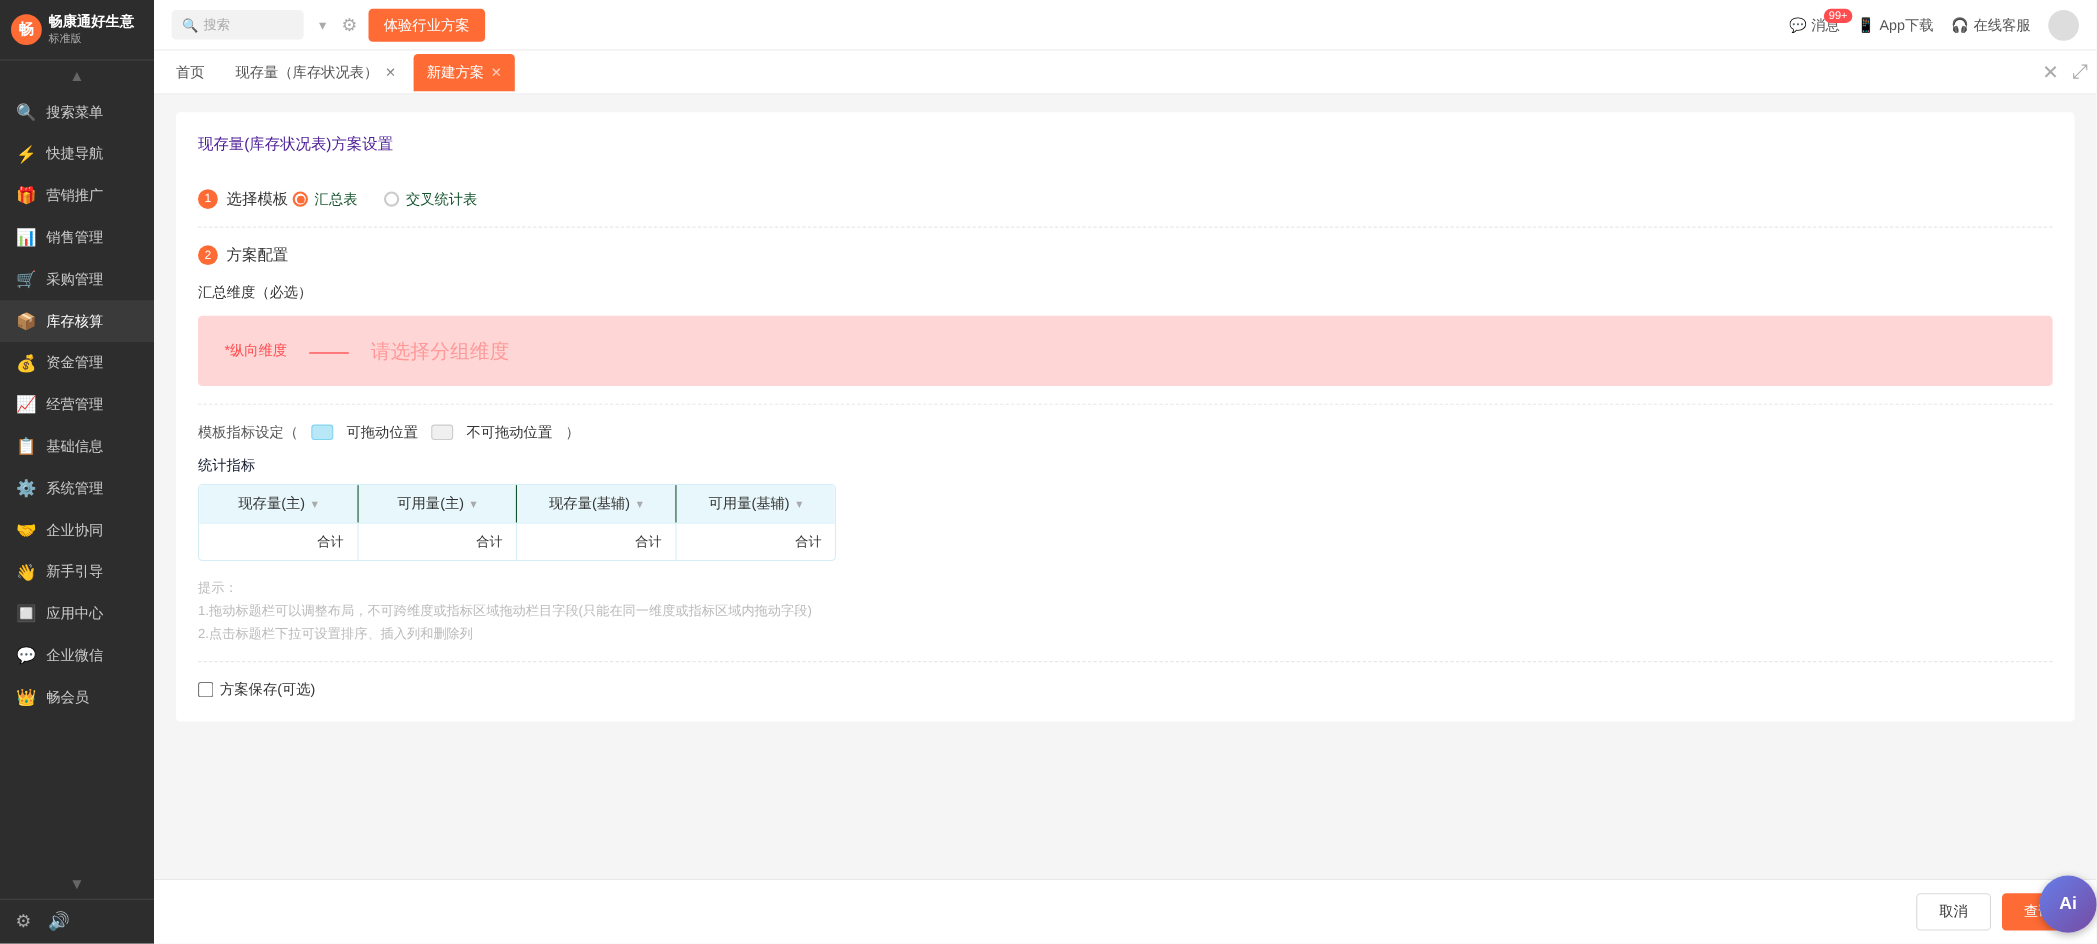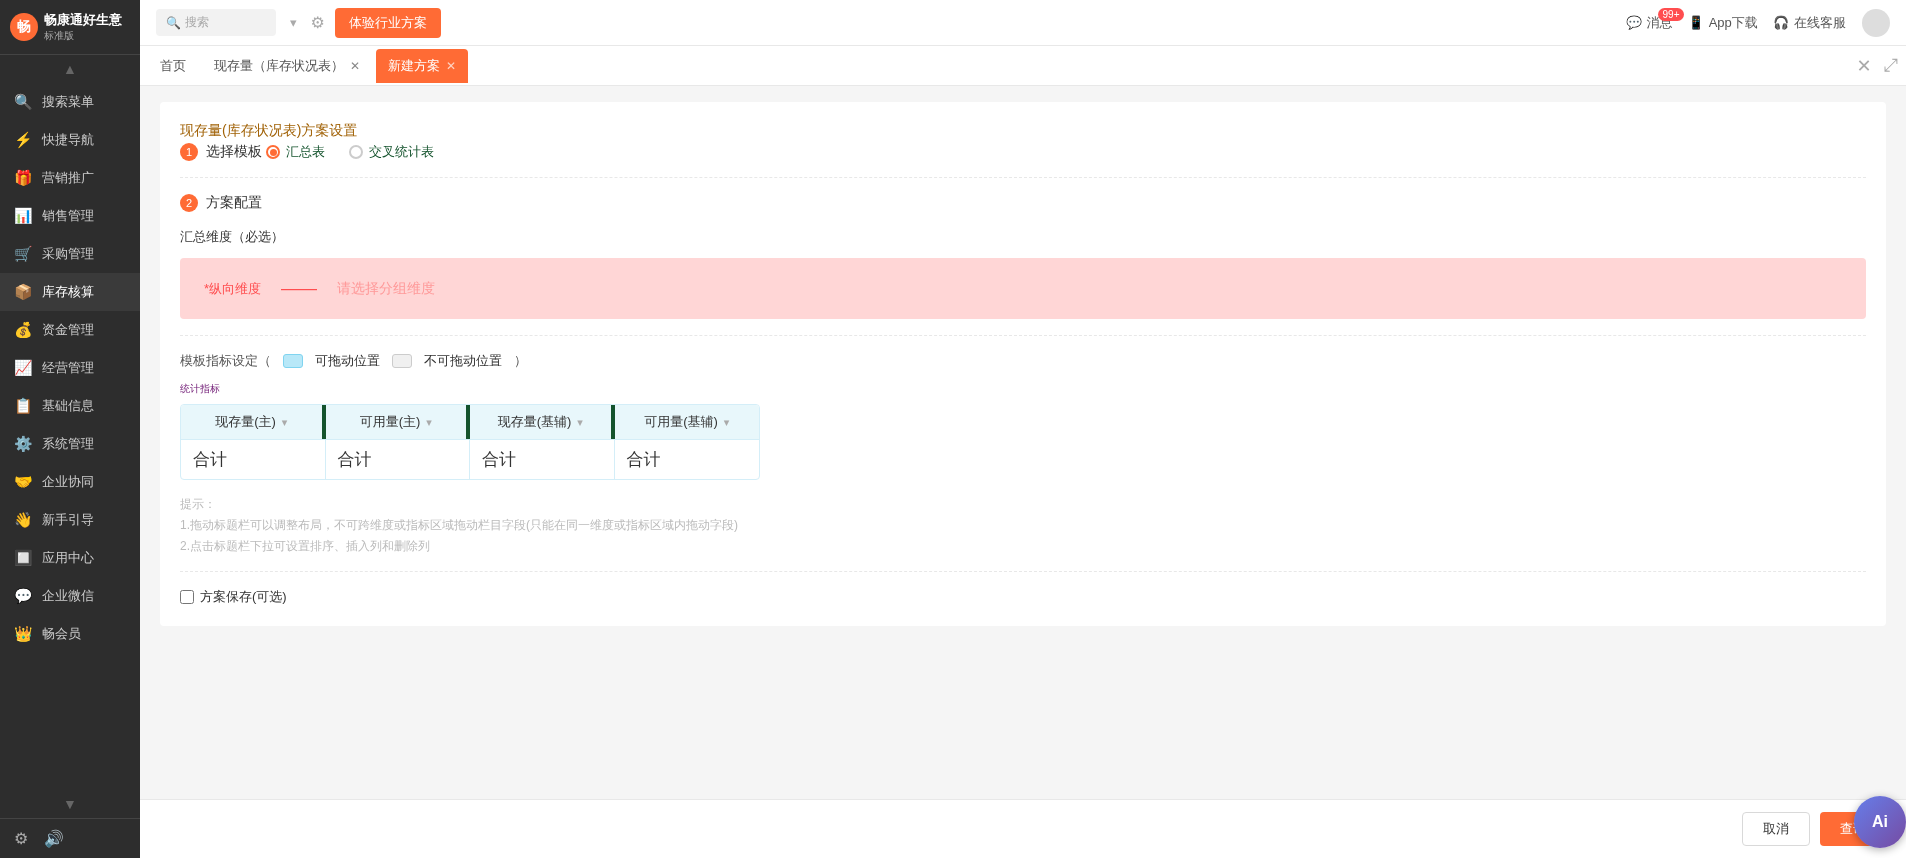--- a/index.html
+++ b/index.html
@@ -161,21 +161,21 @@
       padding: 16px 20px;
       background: #f5f5f5;
       position: relative;
     }
     .panel {
       background: #fff;
       border-radius: 4px;
       padding: 20px;
       position: relative;
     }
-    .panel-title { font-size: 14px; color: #a16207; margin-bottom: 3px; font-weight: 500; }
+    .panel-title { font-size: 14px; color: #4c1d95; margin-bottom: 32px; font-weight: 500; }
 
     
     .step-row { display: flex; align-items: center; margin-bottom: 16px; }
     .step-num {
       background: #ff6b35;
       color: #fff;
       width: 18px; height: 18px;
       border-radius: 50%;
       display: inline-flex;
       align-items: center;
@@ -215,57 +215,57 @@
       background: #ffd6d6;
       border-radius: 4px;
       padding: 20px 24px;
       display: flex;
       align-items: center;
       gap: 20px;
       min-height: 60px;
     }
     .dimension-label { color: #ff4d4f; font-size: 13px; }
     .dimension-arrow { color: #ff4d4f; font-size: 18px; }
-    .dimension-placeholder { color: #ff9999; font-size: 14px; }
+    .dimension-placeholder { color: #ff9999; font-size: 18px; }
 
     
     .template-indicator-row { display: flex; align-items: center; gap: 12px; font-size: 13px; color: #555; margin-top: 16px; }
     .indicator-box {
       display: inline-block;
       width: 20px; height: 14px;
       border-radius: 3px;
     }
     .indicator-draggable { background: #b8e8f8; border: 1px solid #80d4f0; }
     .indicator-fixed { background: #f0f0f0; border: 1px solid #ccc; }
     .indicator-label { font-size: 13px; color: #333; }
 
     
     .stats-section { margin-top: 12px; }
-    .stats-title { color: #701a75; font-size: 10px; font-weight: 500; margin-bottom: 8px; }
+    .stats-title { color: #0f172a; font-size: 13px; font-weight: 500; margin-bottom: 8px; }
     .stats-table { border: 1px solid #d4eef8; border-radius: 4px; overflow: hidden; width: 580px; }
     .stats-table-header { display: grid; grid-template-columns: repeat(4, 1fr); background: #e8f7fb; }
     .stats-col-header {
       padding: 8px 12px;
-      border-right: 4px solid #14532d;
+      border-right: 1px solid #14532d;
       display: flex;
       align-items: center;
       justify-content: center;
       gap: 6px;
       font-size: 13px;
       color: #333;
       cursor: pointer;
     }
     .stats-col-header:last-child { border-right: none; }
     .stats-col-header .chevron { color: #aaa; font-size: 11px; }
     .stats-table-row { display: grid; grid-template-columns: repeat(4, 1fr); border-top: 1px solid #d4eef8; }
     .stats-cell {
       padding: 8px 12px;
       border-right: 1px solid #d4eef8;
-      text-align: left;
-      font-size: 17px;
+      text-align: right;
+      font-size: 12px;
       color: #333;
     }
     .stats-cell:last-child { border-right: none; }
 
     
     .tips-section { margin-top: 16px; color: #bbb; font-size: 12px; }
     .tips-section p { margin-bottom: 4px; }
 
     
     .save-option { display: flex; align-items: center; gap: 6px; font-size: 13px; color: #333; margin-top: 16px; }

